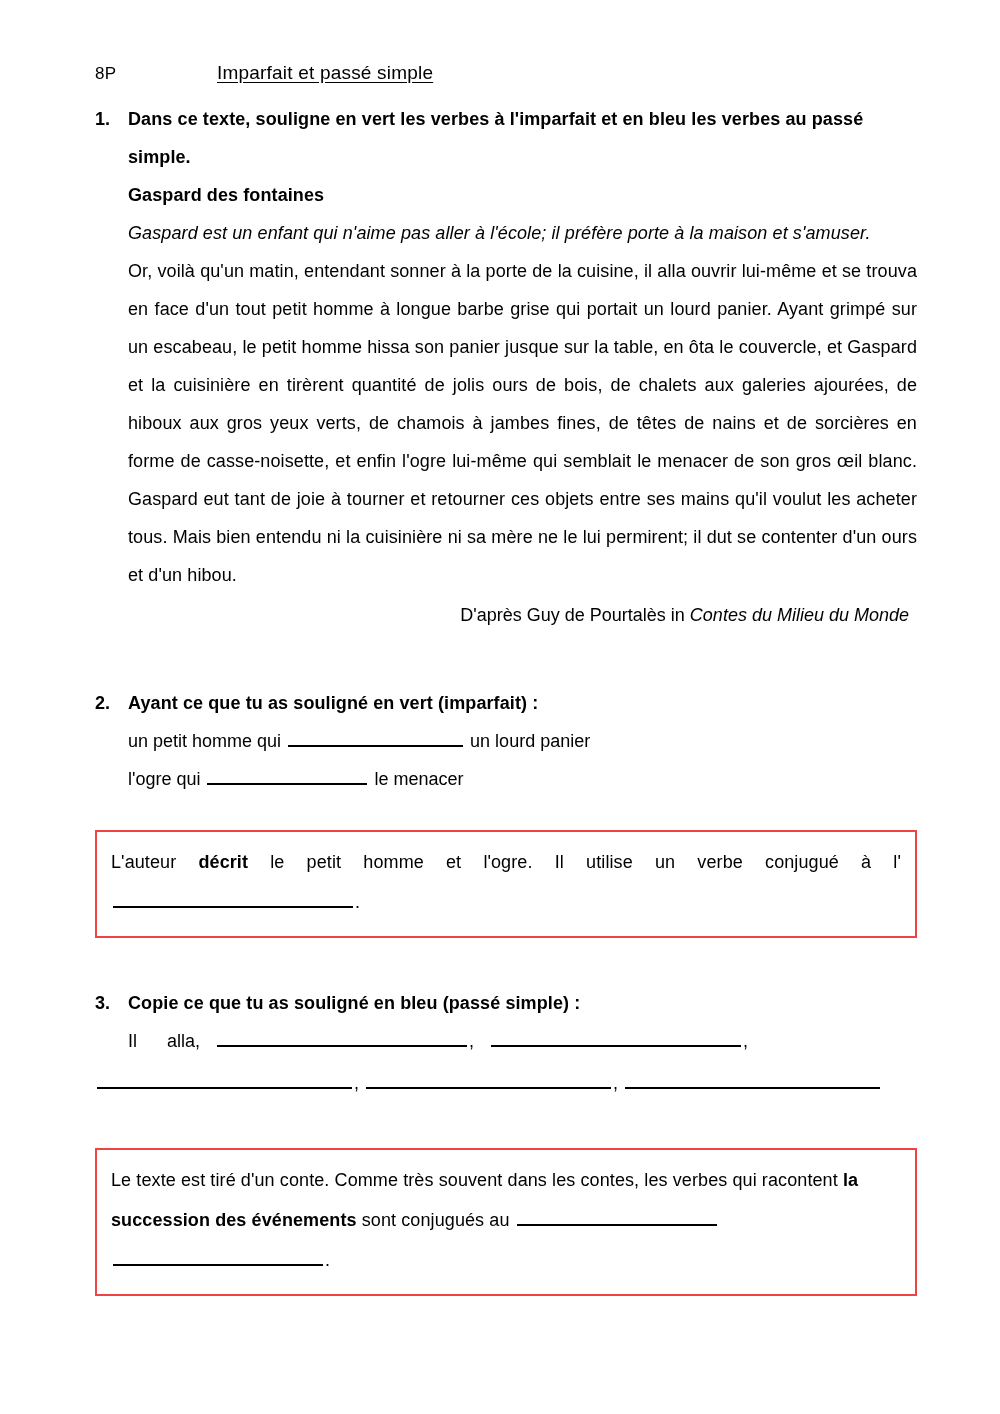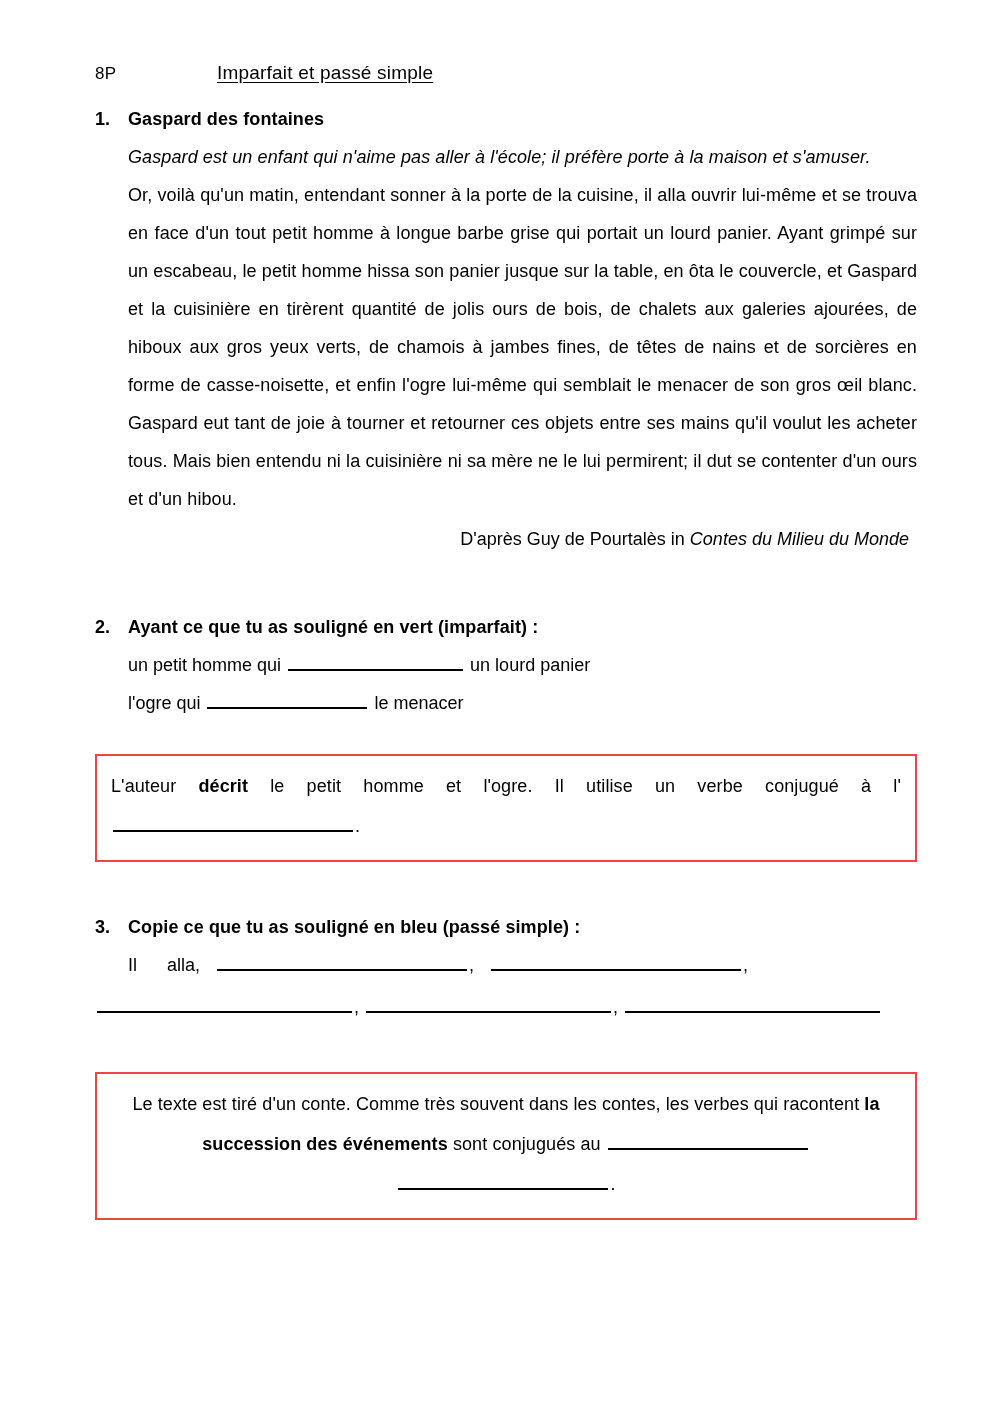--- a/index.html
+++ b/index.html
@@ -129,21 +129,21 @@
     margin: 0;
   }
   .box-text {
     font-size: 18px;
     line-height: 40px;
     text-align: justify;
     text-justify: inter-word;
     letter-spacing: 0.1px;
   }
   .box-text.no-justify {
-    text-align: center;
+    text-align: left;
   }
   .box-text b { font-weight: bold; }
 
   .spacer-lg { height: 46px; }
   .spacer-md { height: 28px; }
 
   .q3-line1 { white-space: pre; }
 </style>
 </head>
 <body>
@@ -151,20 +151,21 @@
 <div class="page">
   <div class="sheet">
 
     <div class="doc-header">
       <span class="level">8P</span>
       <span class="title">Imparfait et passé simple</span>
     </div>
 
     <div class="question">
       <span class="q-num">1.</span>
+      <div class="q-prompt">Dans ce texte, souligne en vert les verbes à l'imparfait et en bleu les verbes au passé simple.</div>
 
       <div class="story-title">Gaspard des fontaines</div>
 
       <div class="story-intro">Gaspard est un enfant qui n'aime pas aller à l'école; il préfère porte à la maison et s'amuser.</div>
 
       <div class="story-body">Or, voilà qu'un matin, entendant sonner à la porte de la cuisine, il alla ouvrir lui-même et se trouva en face d'un tout petit homme à longue barbe grise qui portait un lourd panier. Ayant grimpé sur un escabeau, le petit homme hissa son panier jusque sur la table, en ôta le couvercle, et Gaspard et la cuisinière en tirèrent quantité de jolis ours de bois, de chalets aux galeries ajourées, de hiboux aux gros yeux verts, de chamois à jambes fines, de têtes de nains et de sorcières en forme de casse-noisette, et enfin l'ogre lui-même qui semblait le menacer de son gros œil blanc. Gaspard eut tant de joie à tourner et retourner ces objets entre ses mains qu'il voulut les acheter tous. Mais bien entendu ni la cuisinière ni sa mère ne le lui permirent; il dut se contenter d'un ours et d'un hibou.</div>
 
       <div class="attribution">
         <span>D'après Guy de Pourtalès in </span><span class="src-title">Contes du Milieu du Monde</span>
       </div>

